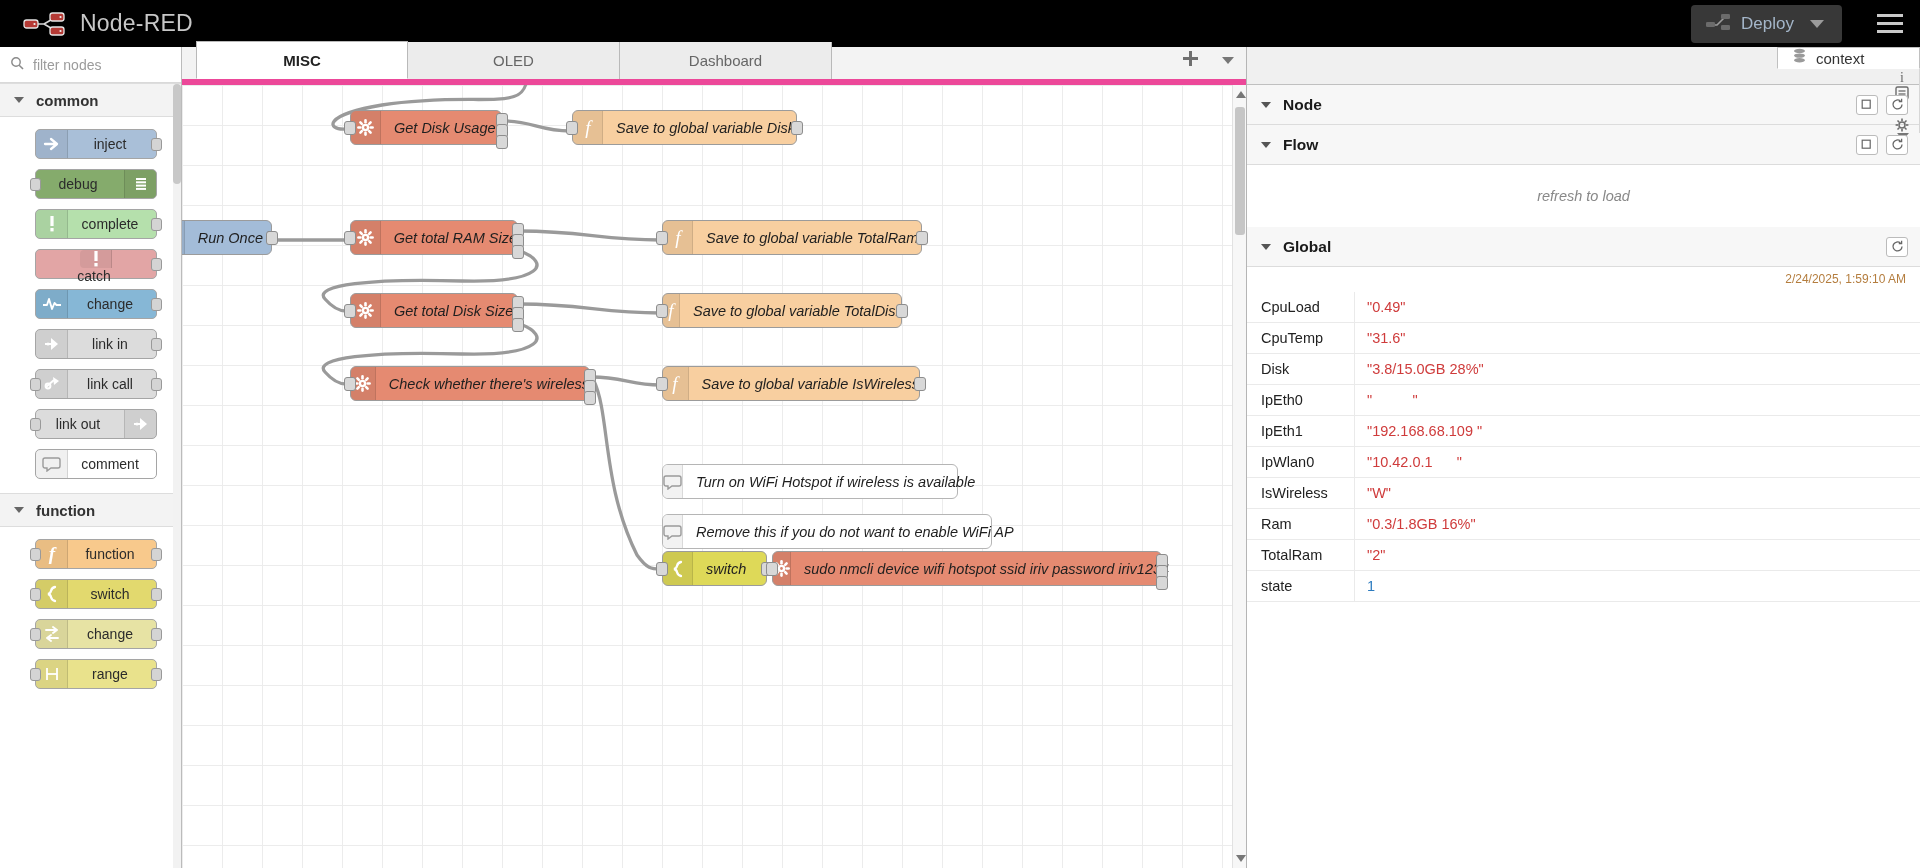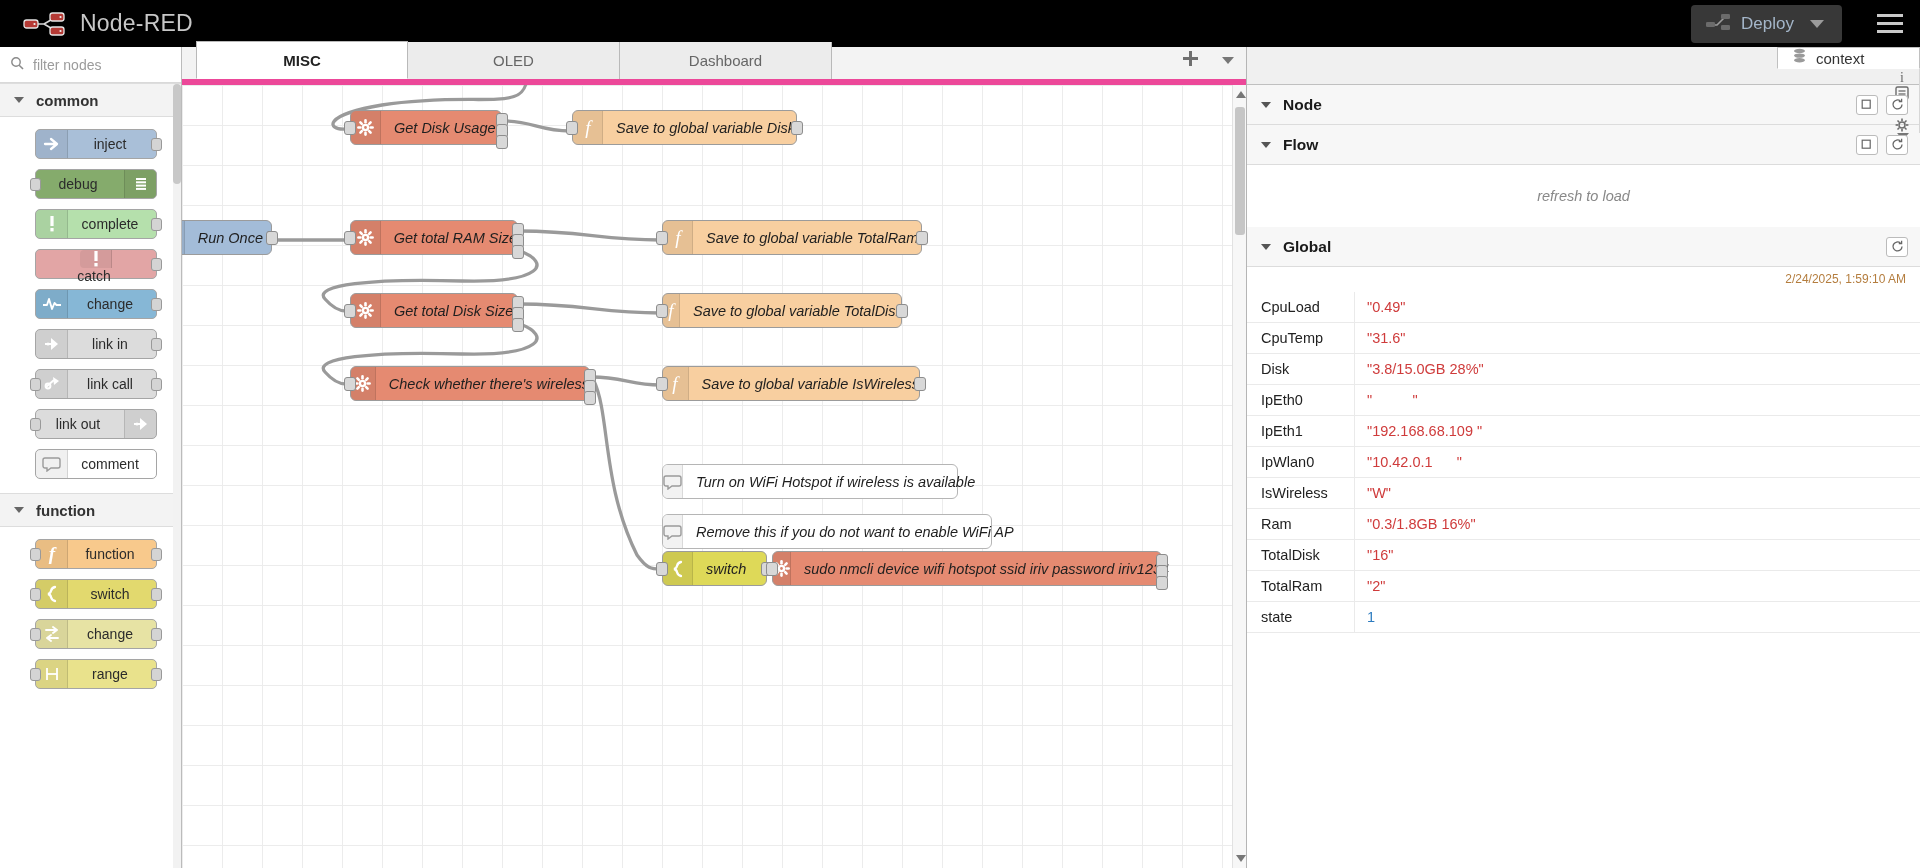--- a/index.html
+++ b/index.html
@@ -813,24 +813,20 @@
       </div>
       <div class="ctx-row">
         <div class="ctx-key">IsWireless</div>
         <div class="ctx-val">"W"</div>
       </div>
       <div class="ctx-row">
         <div class="ctx-key">Ram</div>
         <div class="ctx-val">"0.3/1.8GB 16%"</div>
       </div>
       <div class="ctx-row">
-        <div class="ctx-key">TotalDisk</div>
-        <div class="ctx-val">"16"</div>
-      </div>
-      <div class="ctx-row">
         <div class="ctx-key">TotalRam</div>
         <div class="ctx-val">"2"</div>
       </div>
       <div class="ctx-row">
         <div class="ctx-key">state</div>
         <div class="ctx-val num">1</div>
       </div>
     </div>
 </div>
 

